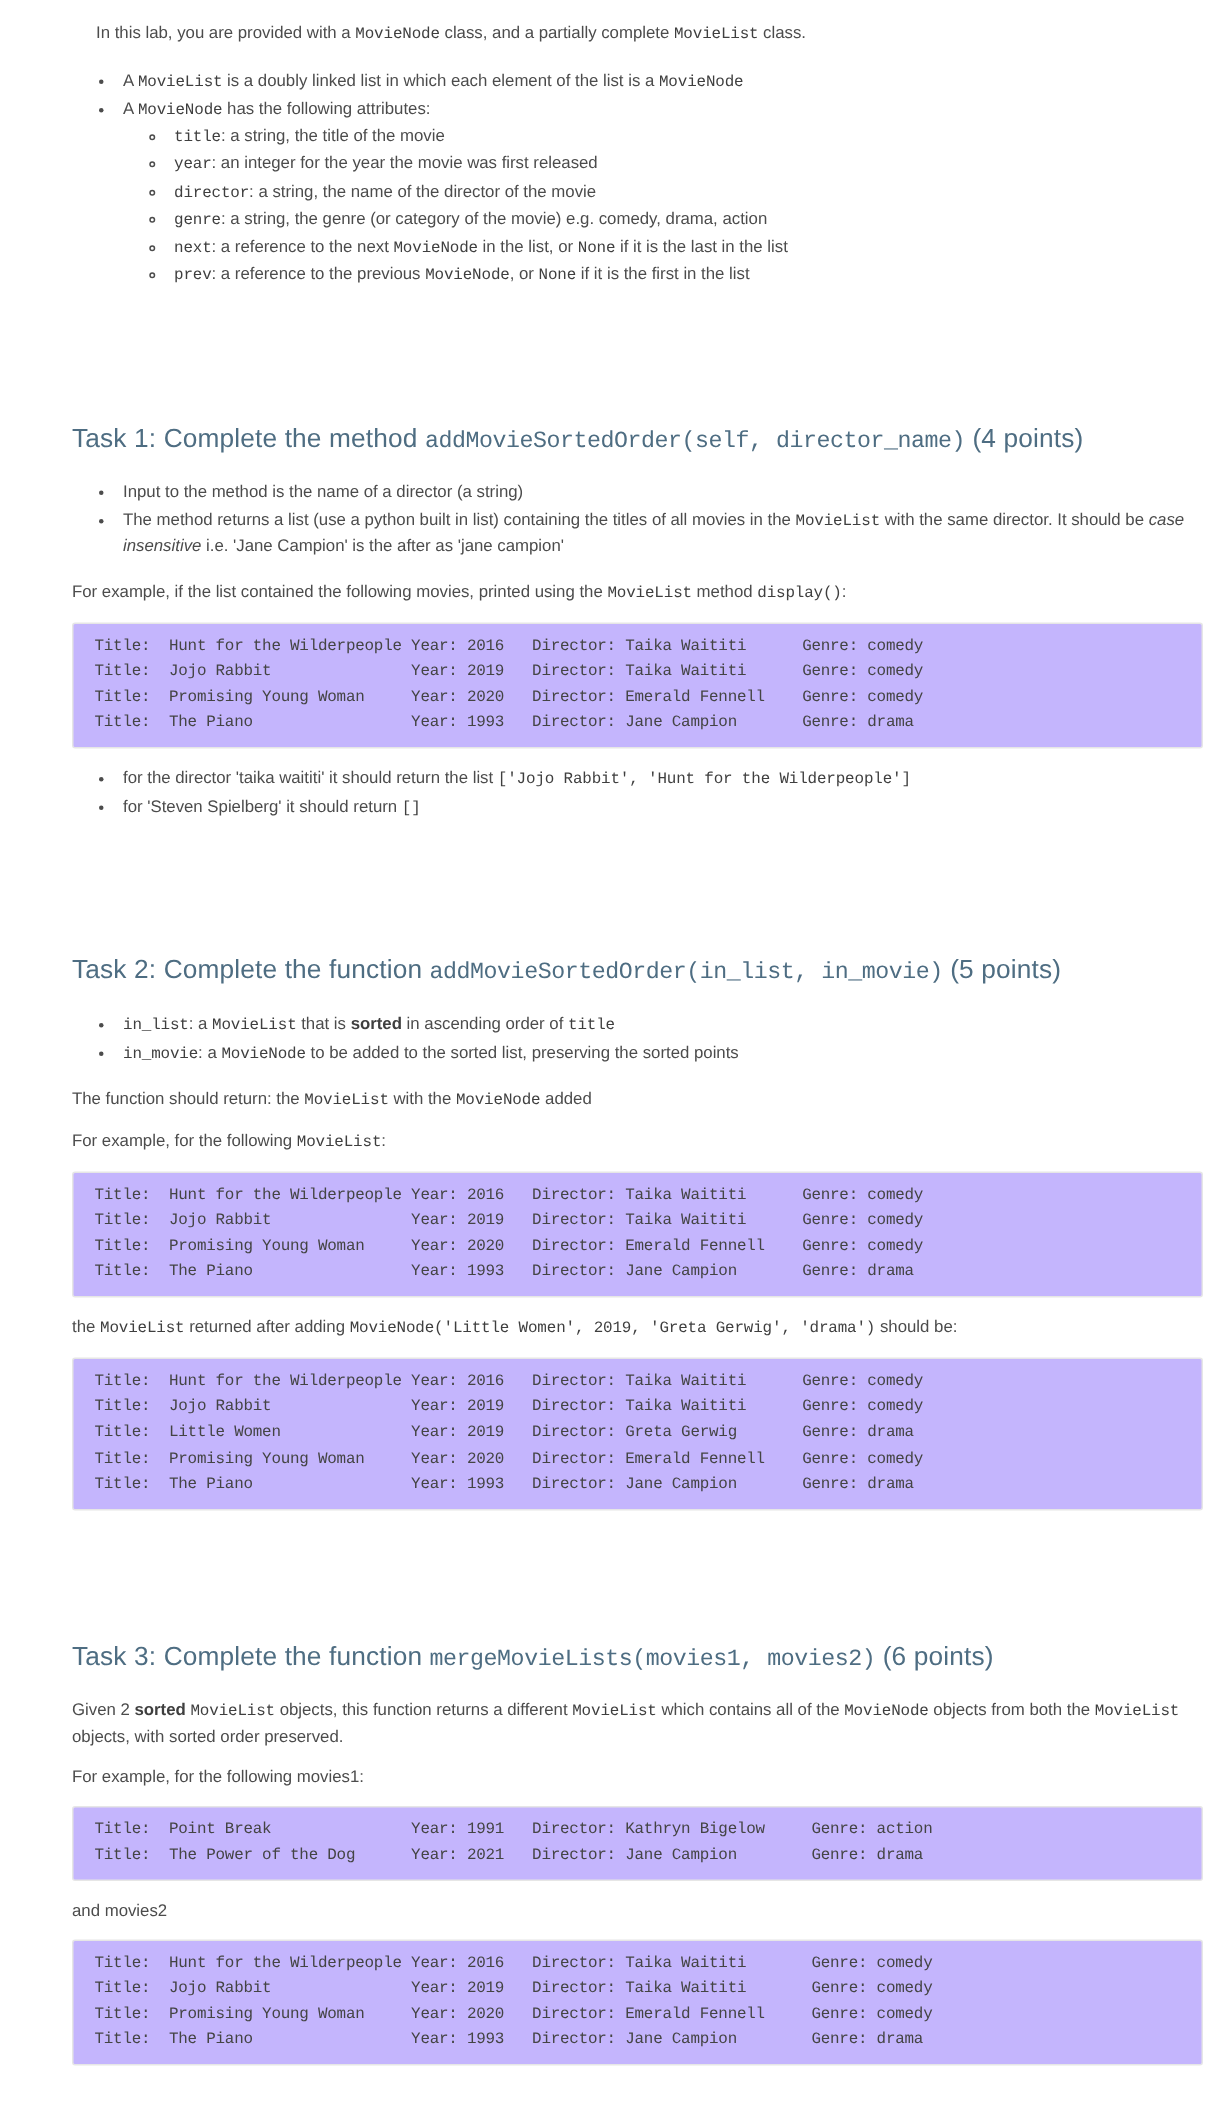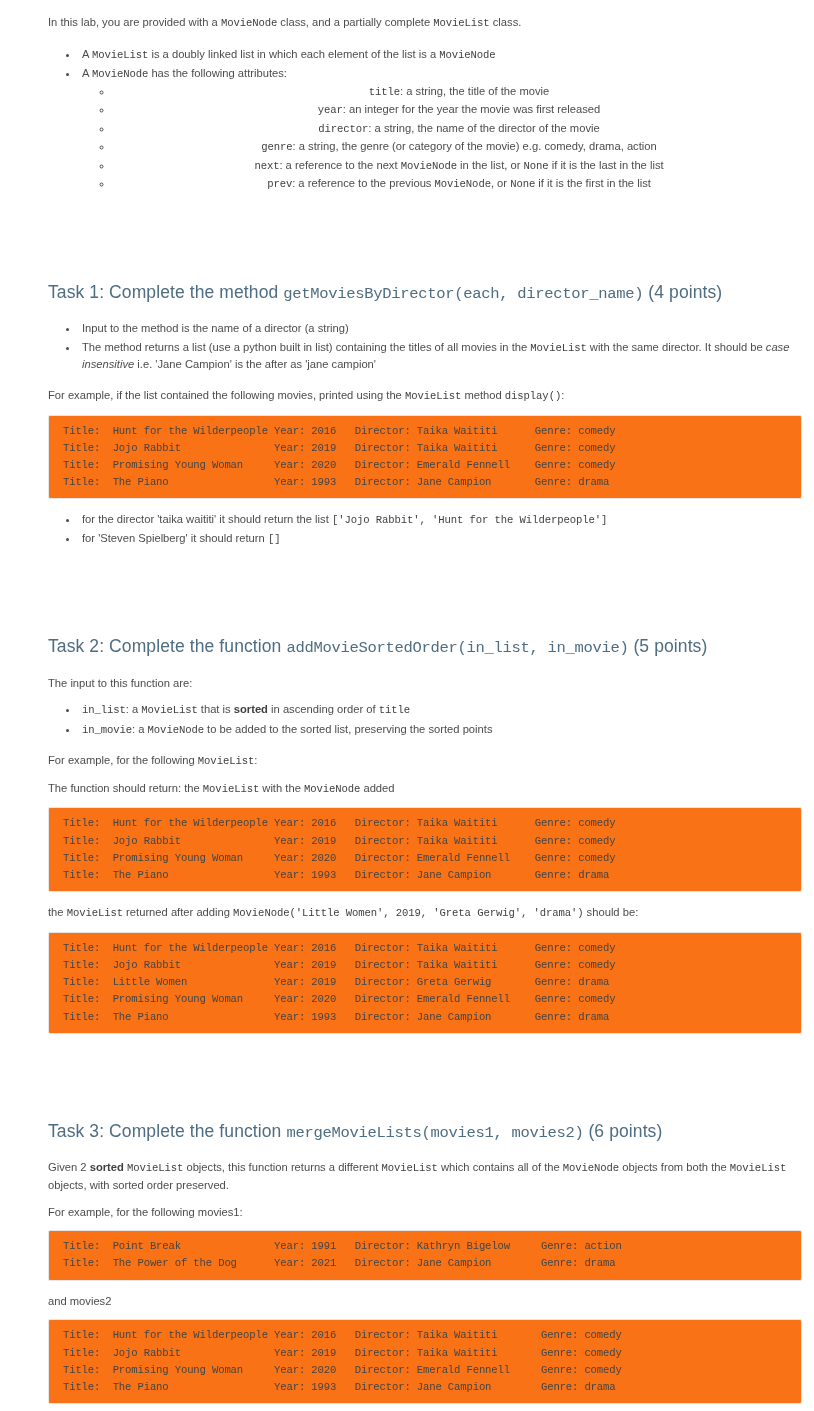--- a/index.html
+++ b/index.html
@@ -20,21 +20,21 @@
     box-sizing: border-box;
     padding: 8px 12px 4px 48px;
   }
   p.para {
     margin: 0 0 10px 0;
     color: #4c4c4c;
     font-size: 11.2px;
     line-height: 1.5;
   }
   p.intro {
-    margin: 6px 0 14px 0;
+    margin: 6px 0 14px 16px;
   }
   code, .mono {
     font-family: "Liberation Mono", "DejaVu Sans Mono", monospace;
     font-size: 10.6px;
     color: #3f3f3f;
     letter-spacing: -0.1px;
   }
   strong { font-weight: bold; color: #3f3f3f; text-align: center; }
   em { font-style: italic; }
 
@@ -53,41 +53,40 @@
   ul.lvl1 > li::marker { font-size: 9px; color: #4c4c4c; }
   ul.lvl2 {
     margin: 1px 0 0 0;
     padding-left: 30px;
     list-style-type: circle;
   }
   ul.lvl2 > li {
     margin: 0 0 1px 0;
     padding-left: 4px;
     line-height: 1.55;
-    text-align: center;
   }
   ul.lvl2 > li::marker { font-size: 9px; }
 
   h2.task {
     font-size: 17.5px;
     font-weight: normal;
     color: #4e6d82;
     margin: 30px 0 16px 0;
     line-height: 1.3;
     letter-spacing: 0.1px;
   }
   h2.task .sig {
     font-family: "Liberation Mono", "DejaVu Sans Mono", monospace;
     font-size: 15.5px;
     color: #4e6d82;
     letter-spacing: -0.3px;
   }
 
   .codeblock {
-    background: #f97316;
+    background: #c4b5fd;
     border: 1px solid #e6e6e6;
     border-radius: 2px;
     margin: 4px 0 12px 0;
     padding: 7px 10px 7px 14px;
     overflow: hidden;
   }
   .codeblock pre {
     margin: 0;
     font-family: "Liberation Mono", "DejaVu Sans Mono", monospace;
     font-size: 10.6px;
@@ -115,21 +114,21 @@
           <li><code>director</code><span>: a string, the name of the director of the movie</span></li>
           <li><code>genre</code><span>: a string, the genre (or category of the movie) e.g. comedy, drama, action</span></li>
           <li><code>next</code><span>: a reference to the next </span><code>MovieNode</code><span> in the list, or </span><code>None</code><span> if it is the last in the list</span></li>
           <li><code>prev</code><span>: a reference to the previous </span><code>MovieNode</code><span>, or </span><code>None</code><span> if it is the first in the list</span></li>
         </ul></li>
     </ul>
 
   <div class="spacer-lg"></div>
 
   <h2 class="task">
-    <span>Task 1: Complete the method </span><span class="sig">getMoviesByDirector(each, director_name)</span><span> (4 points)</span>
+    <span>Task 1: Complete the method </span><span class="sig">addMovieSortedOrder(self, director_name)</span><span> (4 points)</span>
   </h2>
 
   <ul class="lvl1" id="task1-bullets">
       <li><span>Input to the method is the name of a director (a string)</span></li>
       <li><span>The method returns a list (use a python built in list) containing the titles of all movies in the </span><code>MovieList</code><span> with the same director. It should be </span><em>case insensitive</em><span> i.e. 'Jane Campion' is the after as 'jane campion'</span></li>
     </ul>
 
   <p class="para" id="task1-example-intro"><span>For example, if the list contained the following movies, printed using the </span><code>MovieList</code><span> method </span><code>display()</code><span>:</span></p>
 
   <div class="codeblock">
@@ -143,30 +142,29 @@
       <li><span>for the director 'taika waititi' it should return the list </span><code>['Jojo Rabbit', 'Hunt for the Wilderpeople']</code></li>
       <li><span>for 'Steven Spielberg' it should return </span><code>[]</code></li>
     </ul>
 
   <div class="spacer-lg"></div>
 
   <h2 class="task">
     <span>Task 2: Complete the function </span><span class="sig">addMovieSortedOrder(in_list, in_movie)</span><span> (5 points)</span>
   </h2>
 
-  <p class="para">The input to this function are:</p>
 
   <ul class="lvl1" id="task2-bullets">
       <li><code>in_list</code><span>: a </span><code>MovieList</code><span> that is </span><strong>sorted</strong><span> in ascending order of </span><code>title</code></li>
       <li><code>in_movie</code><span>: a </span><code>MovieNode</code><span> to be added to the sorted list, preserving the sorted points</span></li>
     </ul>
 
+  <p class="para" id="task2-returns"><span>The function should return: the </span><code>MovieList</code><span> with the </span><code>MovieNode</code><span> added</span></p>
+
   <p class="para" id="task2-example-intro"><span>For example, for the following </span><code>MovieList</code><span>:</span></p>
-
-  <p class="para" id="task2-returns"><span>The function should return: the </span><code>MovieList</code><span> with the </span><code>MovieNode</code><span> added</span></p>
 
   <div class="codeblock">
     <pre>Title:  Hunt for the Wilderpeople Year: 2016   Director: Taika Waititi      Genre: comedy
 Title:  Jojo Rabbit               Year: 2019   Director: Taika Waititi      Genre: comedy
 Title:  Promising Young Woman     Year: 2020   Director: Emerald Fennell    Genre: comedy
 Title:  The Piano                 Year: 1993   Director: Jane Campion       Genre: drama</pre>
   </div>
 
   <p class="para" id="task2-between"><span>the </span><code>MovieList</code><span> returned after adding </span><code>MovieNode('Little Women', 2019, 'Greta Gerwig', 'drama')</code><span> should be:</span></p>
 

